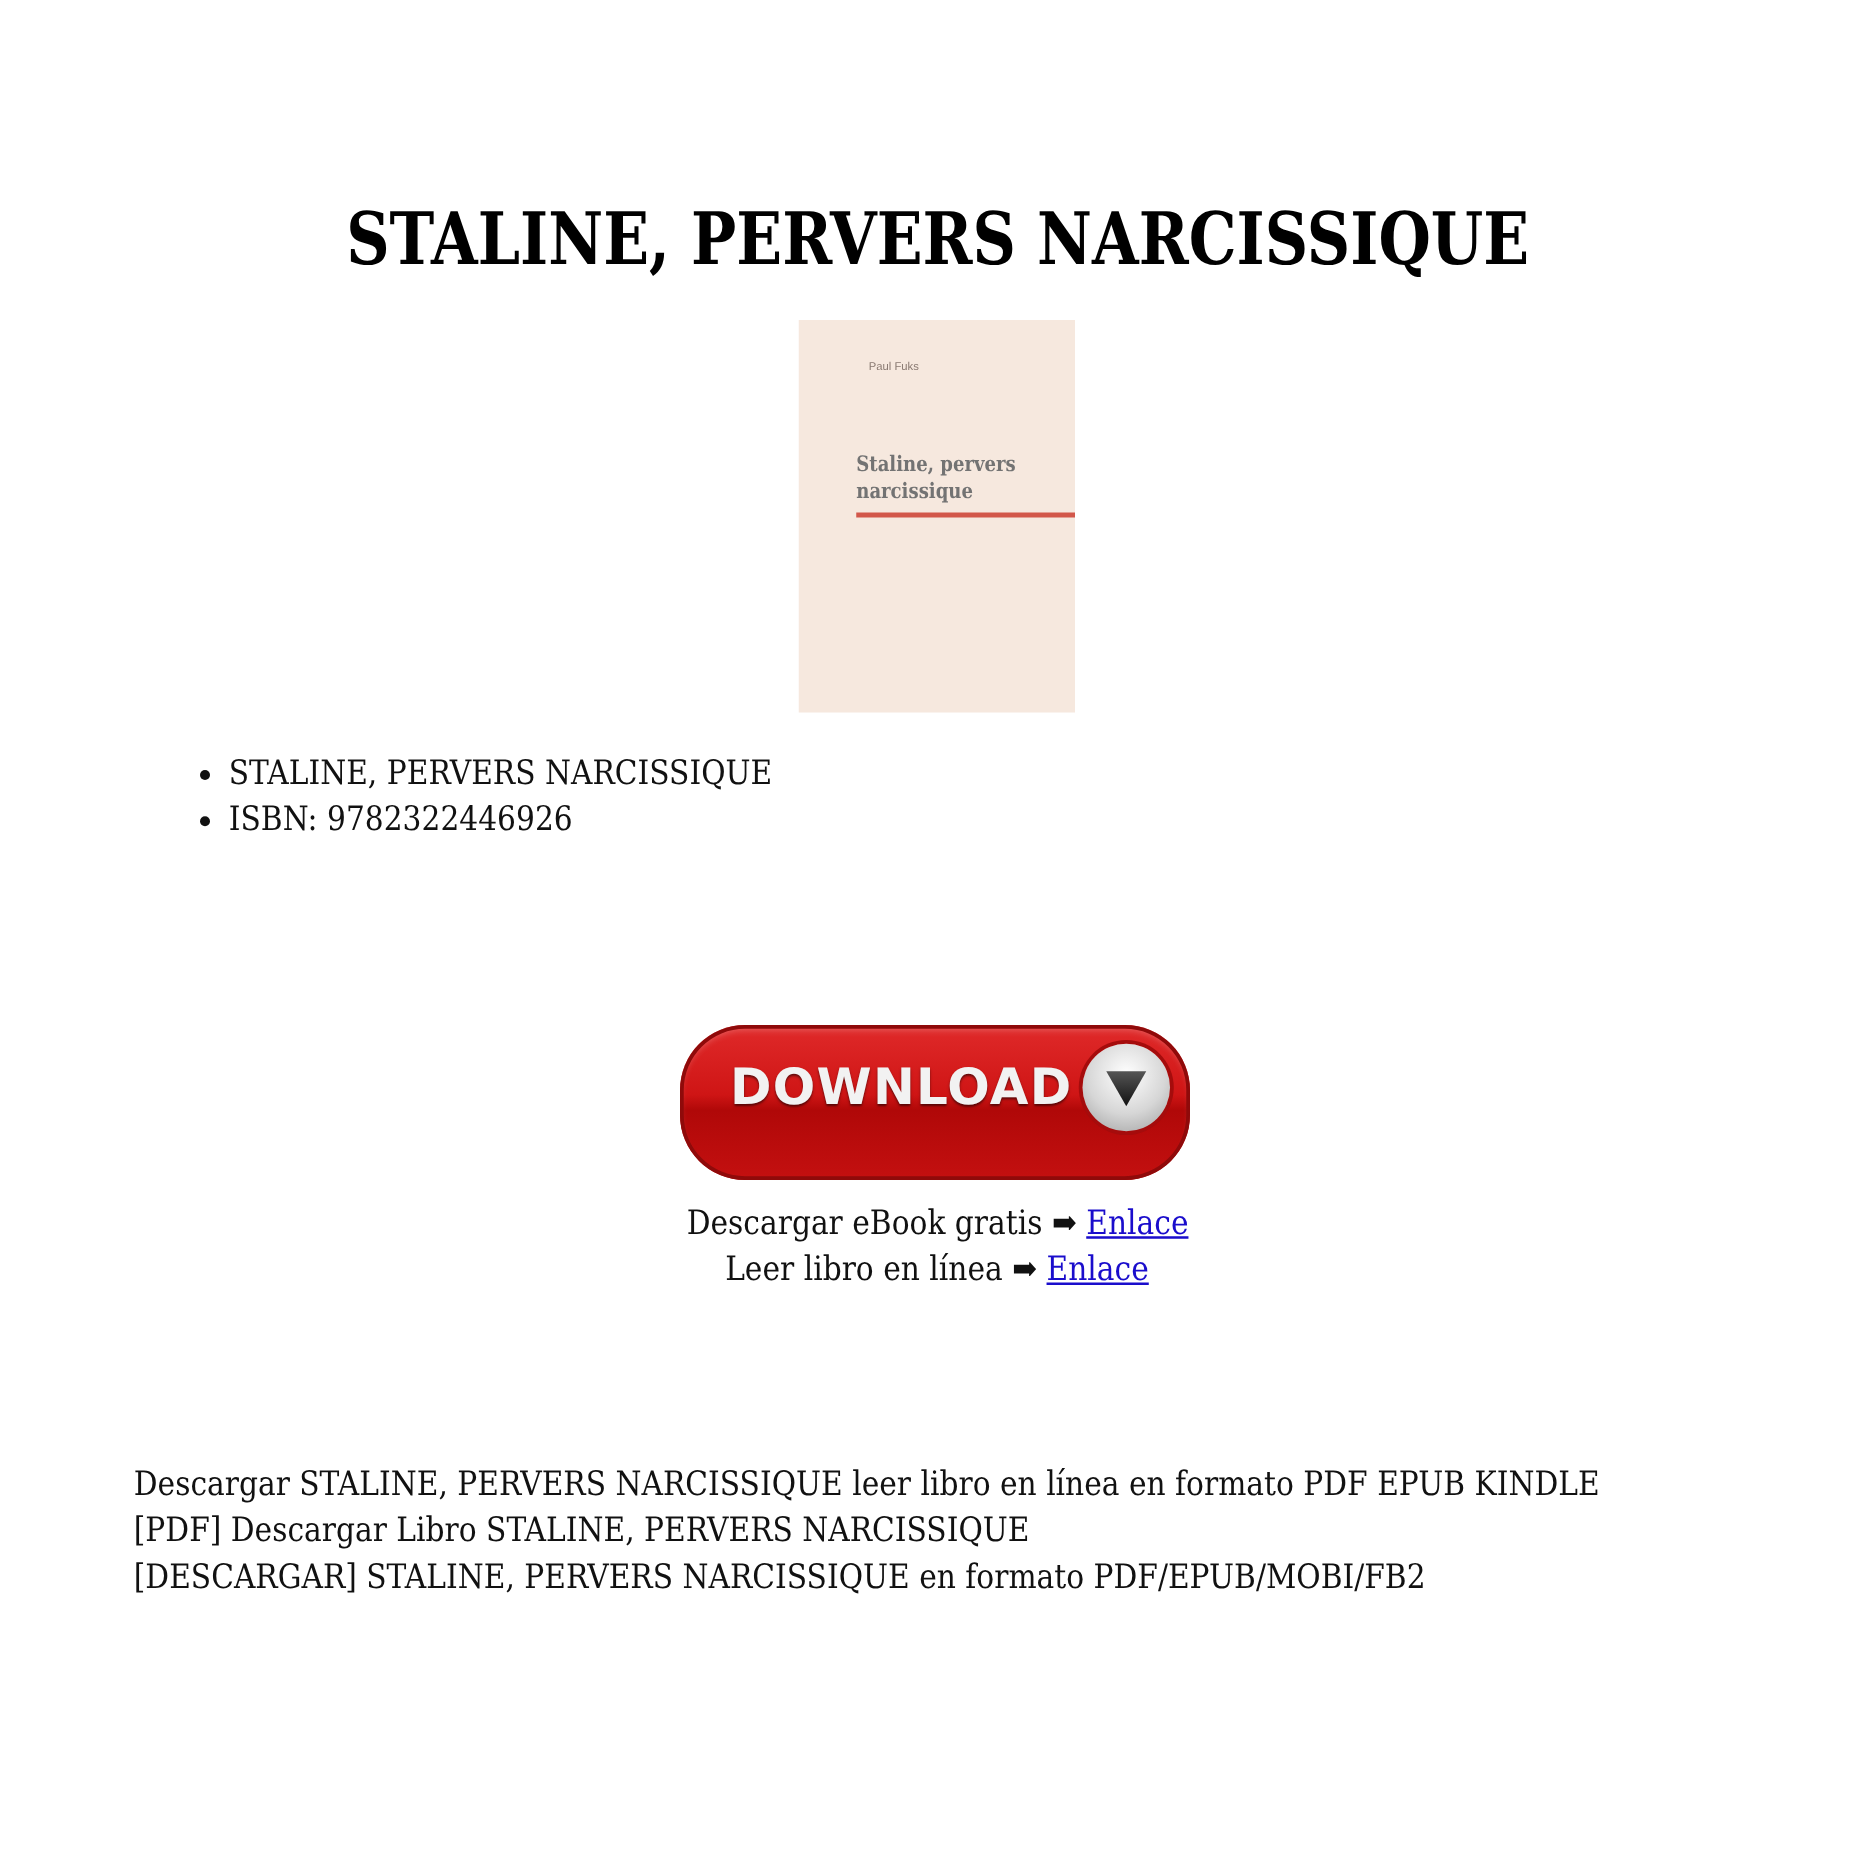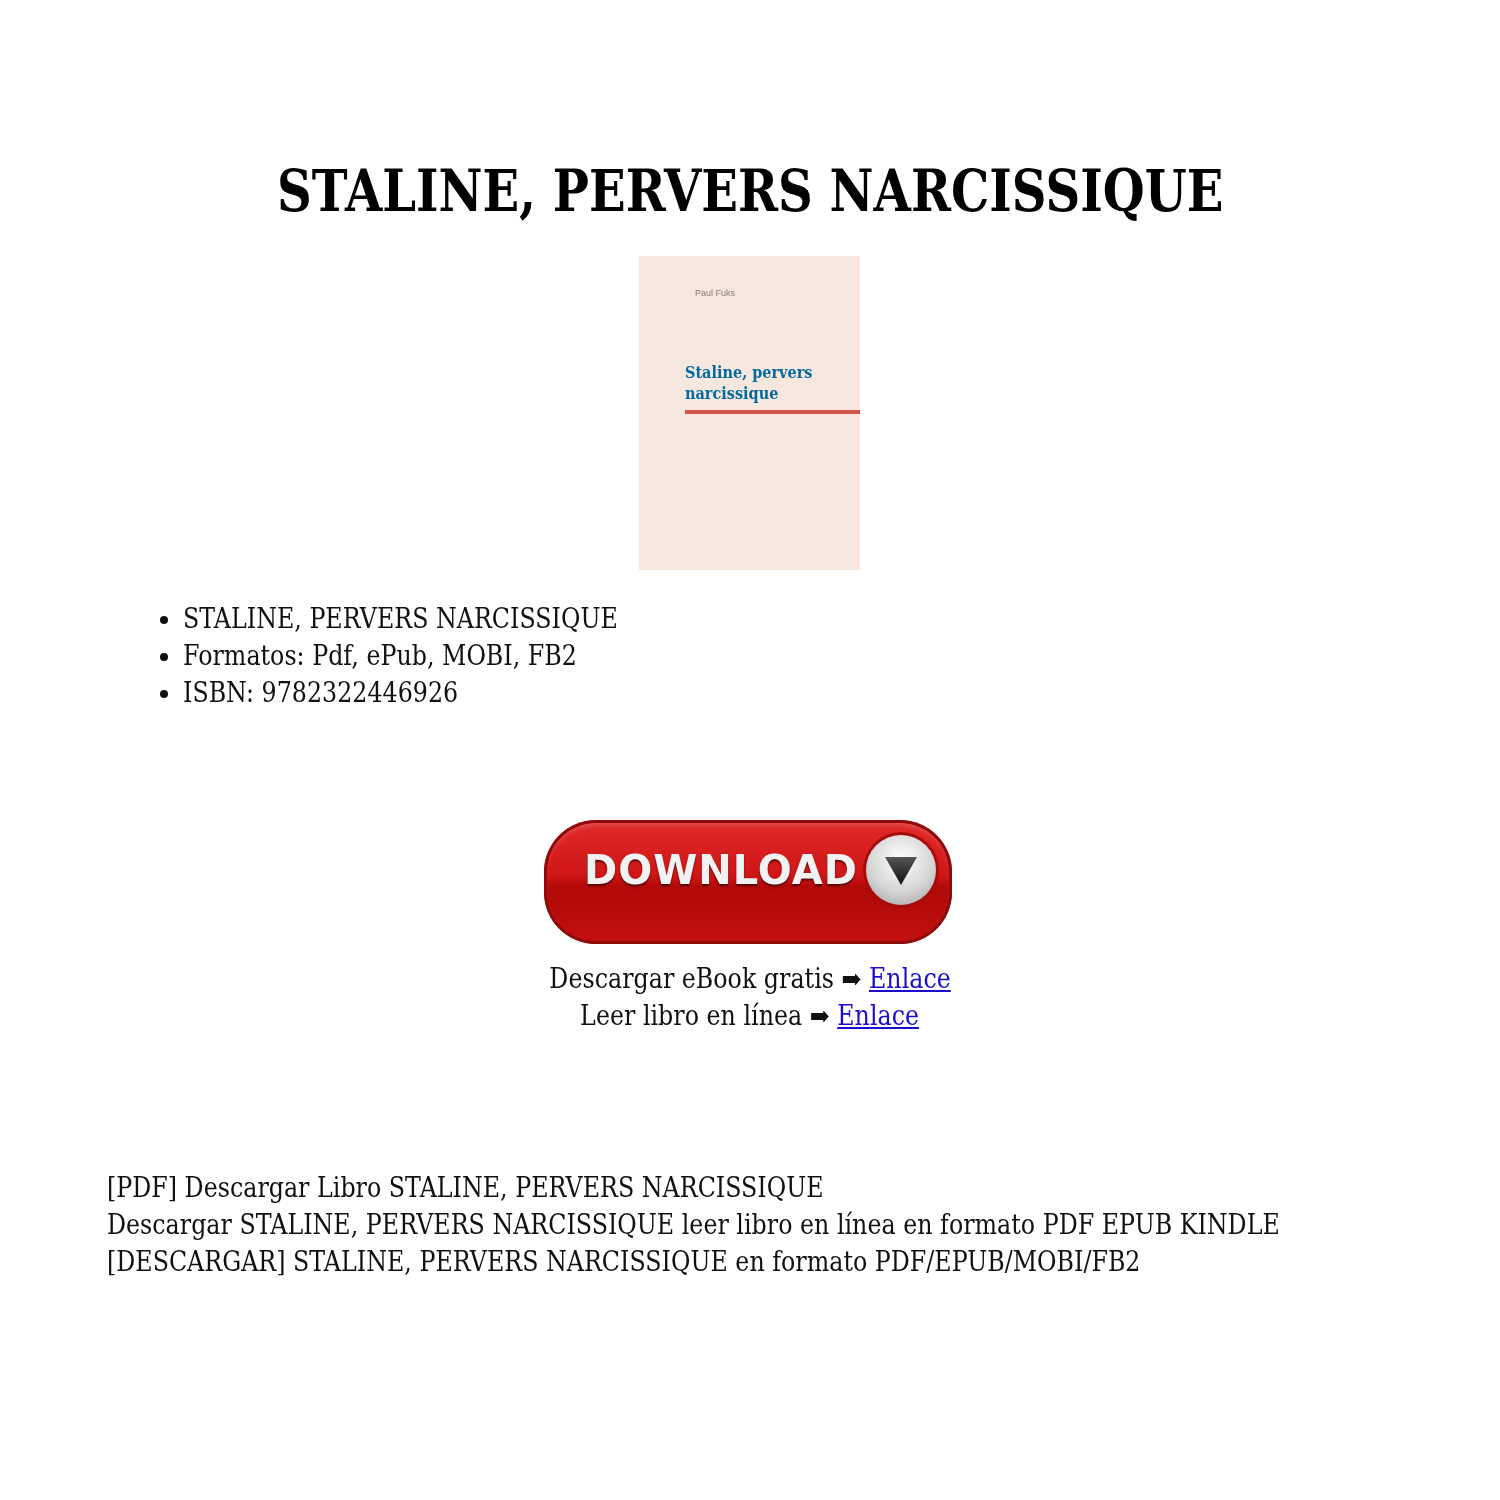--- a/index.html
+++ b/index.html
@@ -52,21 +52,21 @@
       font-size: 9px;
       color: #8a7a72;
     }
     #cover .ctitle {
       position: absolute;
       left: 46px;
       top: 106px;
       font-size: 17px;
       line-height: 21px;
       font-weight: bold;
-      color: #0369a1;
+      color: #737373;
       white-space: nowrap;
     }
     #cover .ctitle .cond { transform: scaleX(0.85); }
     #cover .bar {
       position: absolute;
       left: 46px;
       top: 154px;
       width: 175px;
       height: 4px;
       background: #d2574a;
@@ -176,21 +176,20 @@
   <div class="author">Paul Fuks</div>
   <div class="ctitle">
     <span class="cond">Staline, pervers</span><br>
     <span class="cond">narcissique</span>
   </div>
   <div class="bar"></div>
 </div>
 
 <ul id="meta-list">
   <li><span class="cond">STALINE, PERVERS NARCISSIQUE</span></li>
-  <li><span class="cond">Formatos: Pdf, ePub, MOBI, FB2</span></li>
   <li><span class="cond">ISBN: 9782322446926</span></li>
 </ul>
 
 <div id="download-btn">
   <span class="label">DOWNLOAD</span>
   <span class="circle">
     <svg width="36" height="32" viewBox="0 0 36 32">
       <defs>
         <linearGradient id="tri" x1="0" y1="0" x2="0" y2="1">
           <stop offset="0" stop-color="#555"></stop>
@@ -212,16 +211,16 @@
 
 <div id="line-online" class="link-line">
   <span class="cond">
     <span>Leer libro en línea</span>
     <span>➡</span>
     <a href="#">Enlace</a>
   </span>
 </div>
 
 <div id="seo-block">
+  <div><span class="cond">Descargar STALINE, PERVERS NARCISSIQUE leer libro en línea en formato PDF EPUB KINDLE</span></div>
   <div><span class="cond">[PDF] Descargar Libro STALINE, PERVERS NARCISSIQUE</span></div>
-  <div><span class="cond">Descargar STALINE, PERVERS NARCISSIQUE leer libro en línea en formato PDF EPUB KINDLE</span></div>
   <div><span class="cond">[DESCARGAR] STALINE, PERVERS NARCISSIQUE en formato PDF/EPUB/MOBI/FB2</span></div>
 </div>
 
 </body></html>

